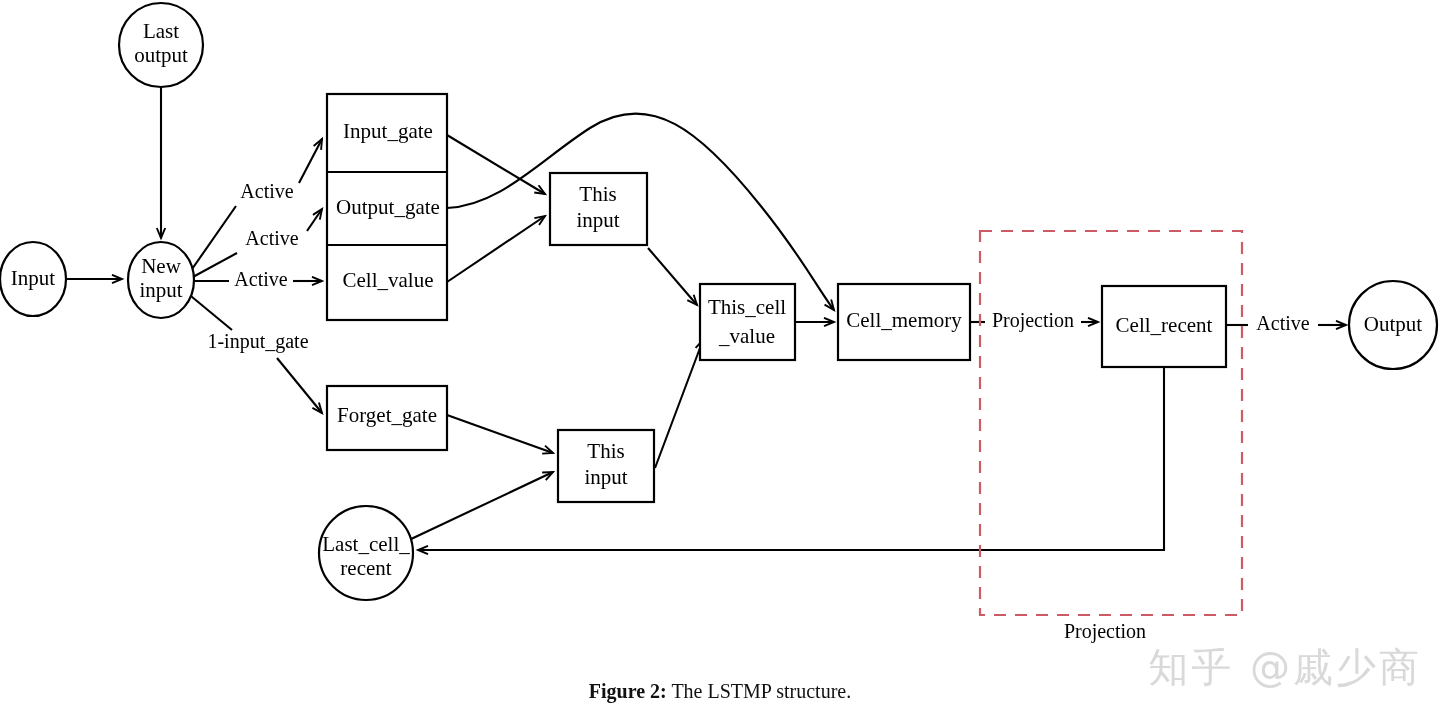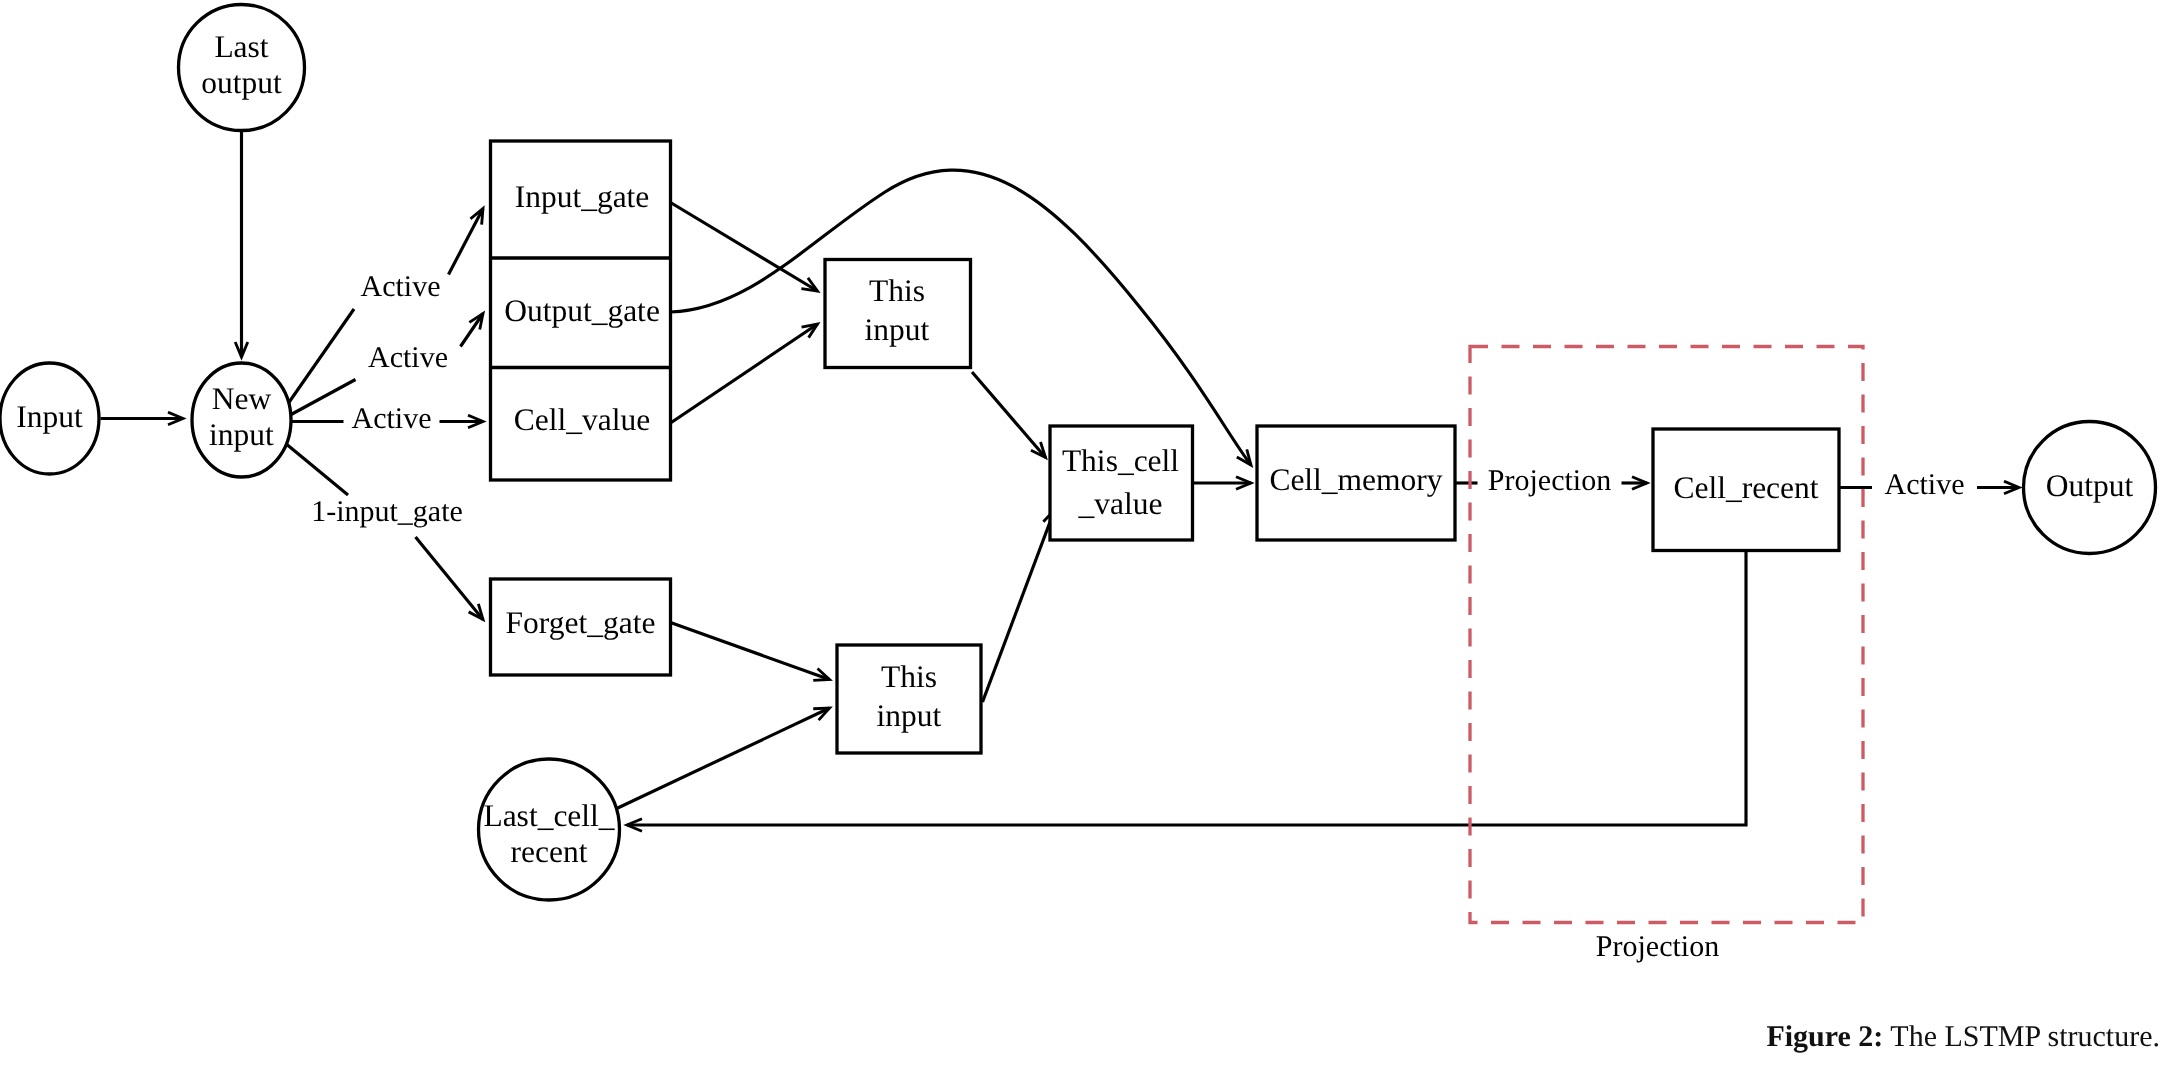--- a/index.html
+++ b/index.html
@@ -68,21 +68,21 @@
   }
   .region-label {
     font-size: 20px;
     text-anchor: middle;
   }
   .caption {
     position: absolute;
     left: 0;
     width: 1440px;
     top: 680px;
-    text-align: right;
+    text-align: center;
     font-size: 20px;
     font-family: "Liberation Serif", "DejaVu Serif", serif;
     color: #111111;
     white-space: nowrap;
   }
   .caption b {
     font-weight: bold;
   }
   .watermark {
     position: absolute;
@@ -236,14 +236,15 @@
       <text class="edge-label" x="258" y="343">1-input_gate</text>
       <text class="edge-label" x="1033" y="322">Projection</text>
       <text class="edge-label" x="1283" y="325">Active</text>
     </g>
   </svg>
 
   <div class="caption">
     <b>Figure 2:</b><span> The LSTMP structure.</span>
   </div>
 
+  <div class="watermark">知乎 @戚少商</div>
 
 </div>
 
 </body></html>

